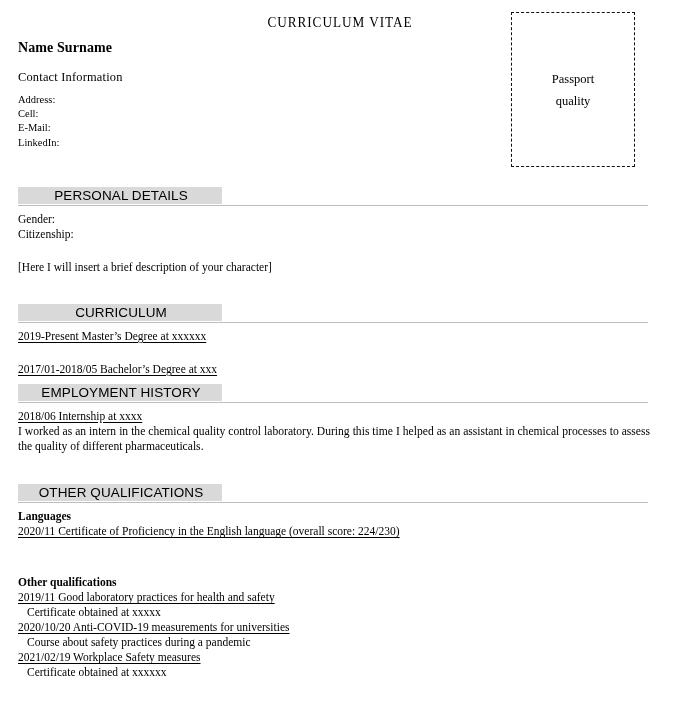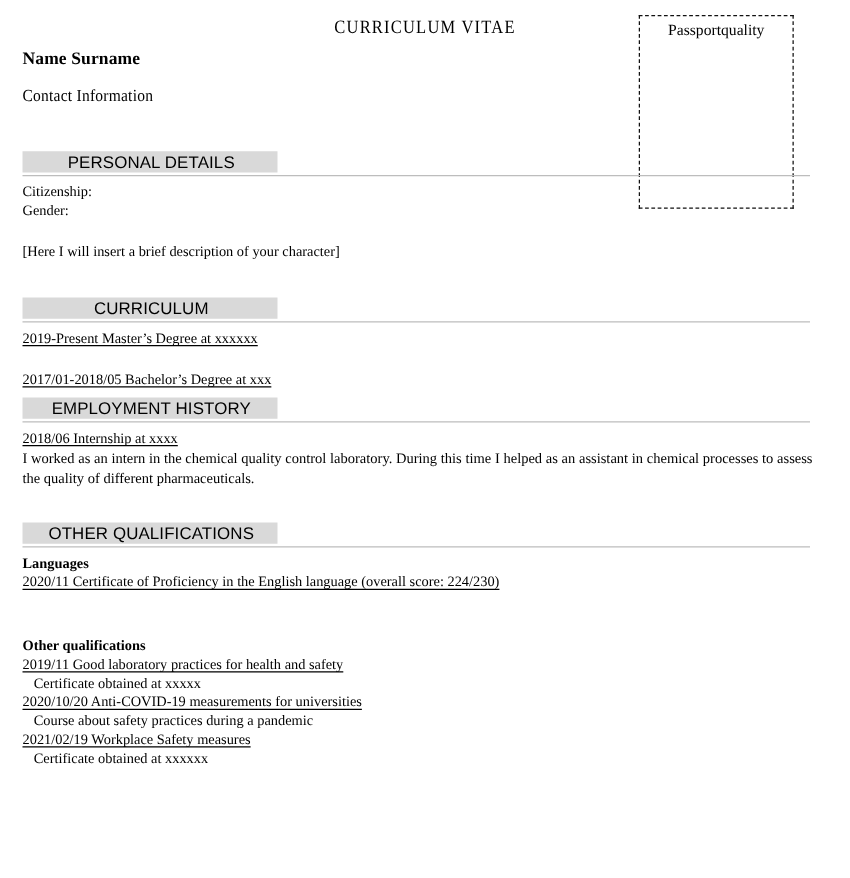--- a/index.html
+++ b/index.html
@@ -13,21 +13,21 @@
   .doc-title{
     position:absolute;left:0;top:14px;width:680px;text-align:center;
     font-family:"Liberation Serif",serif;font-size:15px;letter-spacing:1.1px;
     transform:scaleX(.88);transform-origin:50% 50%;
   }
 
   
   .passport-box{
     position:absolute;left:511px;top:12px;width:124px;height:155px;
     border:1px dashed #111;box-sizing:border-box;
-    display:flex;flex-direction:row;justify-content:center;
+    display:flex;flex-direction:column;align-items:center;justify-content:center;
   }
   .passport-box span{font-size:12.5px;line-height:22px;}
 
   
   .content{position:absolute;left:18px;top:0;width:632px;}
 
   .name{font-size:14px;font-weight:bold;margin-top:40px;letter-spacing:.1px;}
   .contact-head{
     font-size:13.5px;margin-top:13px;letter-spacing:.2px;
     transform:scaleX(.92);transform-origin:0 50%;
@@ -64,30 +64,36 @@
     <span>Passport</span>
     <span>quality</span>
   </div>
 
   <div class="content">
 
     <div class="name">Name Surname</div>
 
     <div class="contact-head">Contact Information</div>
 
+    <div class="contact-list">
+      <div>Address:</div>
+      <div>Cell:</div>
+      <div>E-Mail:</div>
+      <div>LinkedIn:</div>
+    </div>
 
     <div class="sp18"></div>
     <div class="sp18"></div>
 
     <div class="section">
       <div class="sec-head">PERSONAL DETAILS</div>
       <div class="sec-rule"></div>
       <div class="sp6"></div>
+      <div class="line">Gender:</div>
       <div class="line">Citizenship:</div>
-      <div class="line">Gender:</div>
       <div class="sp18"></div>
       <div class="line">[Here I will insert a brief description of your character]</div>
     </div>
 
     <div class="sp18"></div>
     <div class="sp10"></div>
 
     <div class="section">
       <div class="sec-head">CURRICULUM</div>
       <div class="sec-rule"></div>

